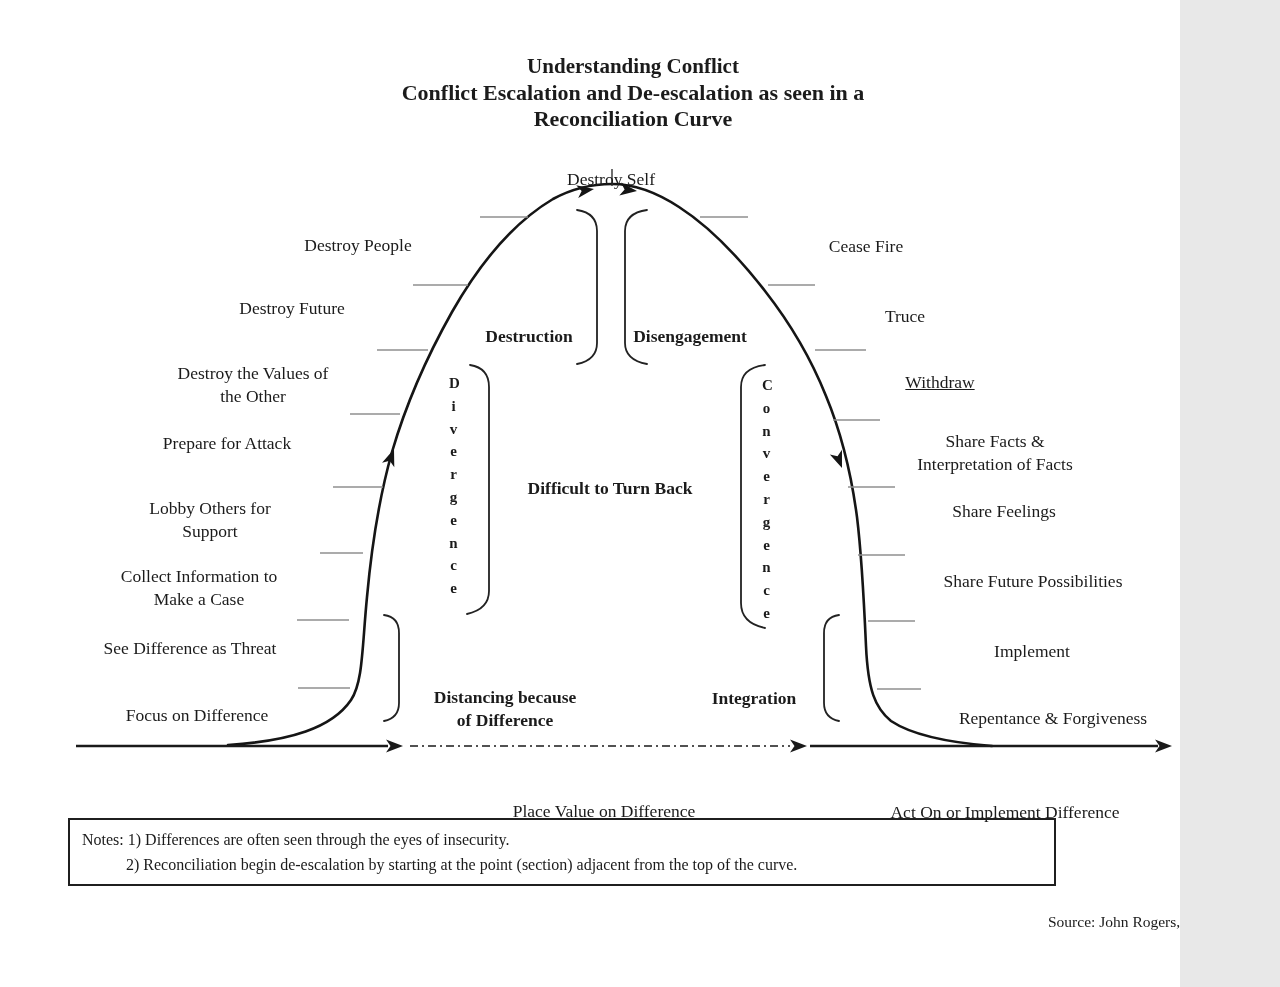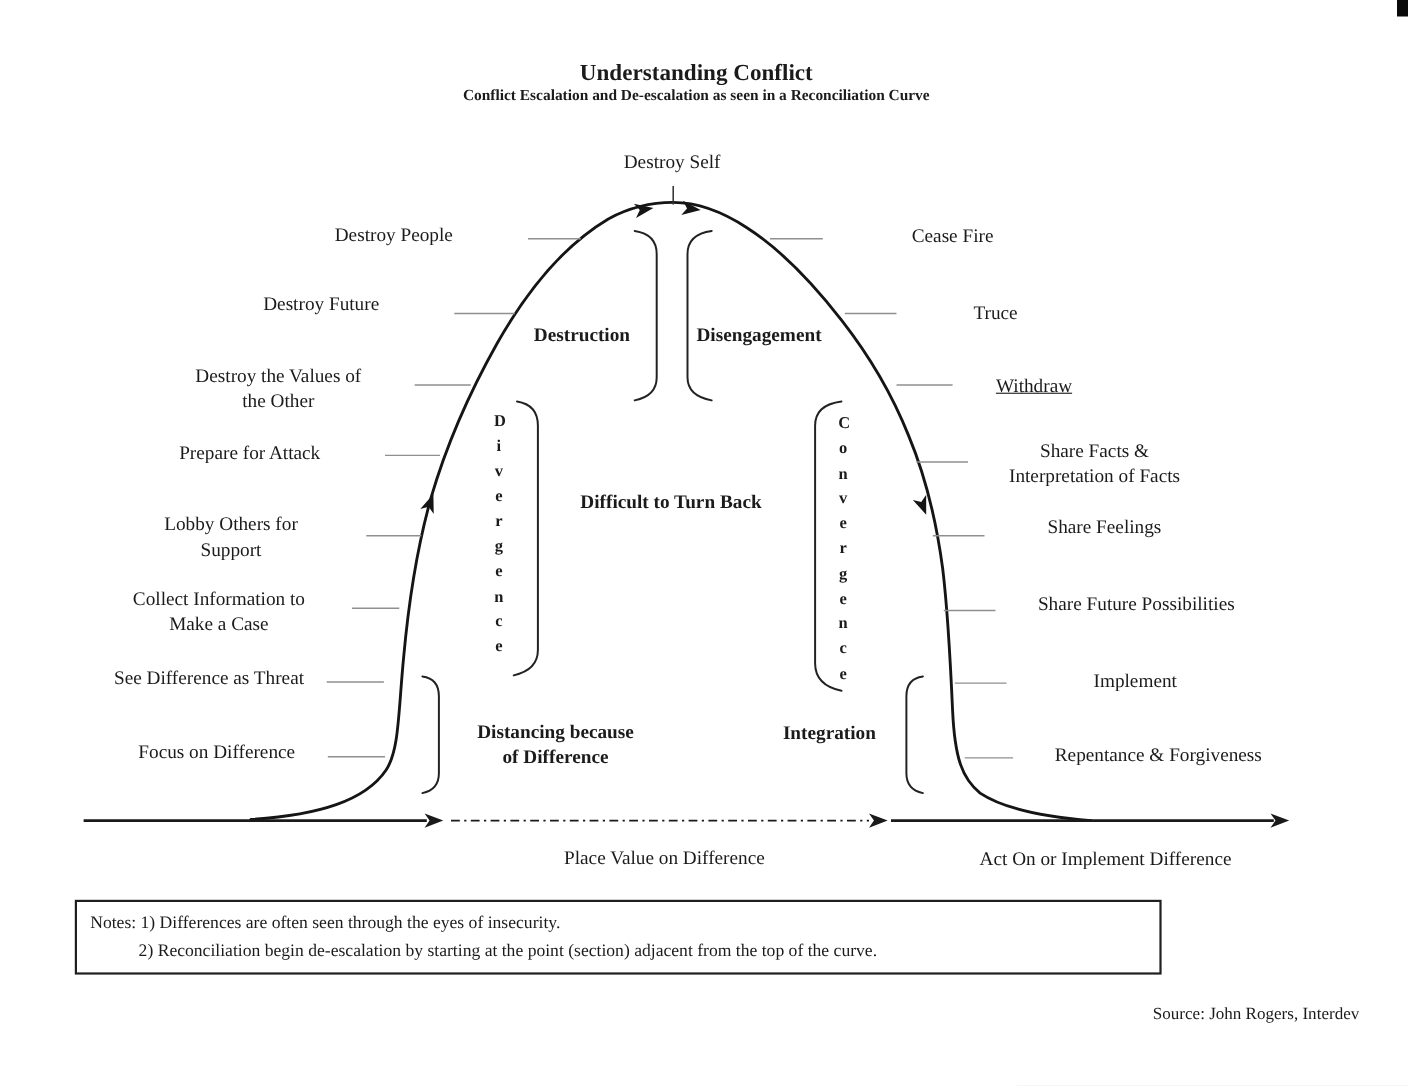--- a/index.html
+++ b/index.html
@@ -1,33 +1,33 @@
 <!DOCTYPE html>
 <html><head>
 <meta charset="utf-8">
 <style>
   html,body{margin:0;padding:0;background:#e8e8e8;}
   #page{
     position:relative;
-    width:1280px;height:987px;
+    width:1180px;height:987px;
     background:#ffffff;
     font-family:"Liberation Serif","DejaVu Serif",serif;
     color:#1b1b1b;
     overflow:hidden;
   }
   #diagram-svg{position:absolute;left:0;top:0;}
   .abs{position:absolute;}
   .ctr{transform:translateX(-50%);text-align:center;}
   .lbl{
-    font-size:17.5px;line-height:23px;white-space:nowrap;
+    font-size:17.5px;line-height:23px;white-space:nowrap;margin-top:32px;
   }
   .lbl span{display:block;}
   .bold{font-weight:700;}
   .title-main{font-size:21px;font-weight:700;}
-  .title-sub{font-size:14px;font-weight:700;}
+  .title-sub{font-size:22px;font-weight:700;}
   .vword{
     width:9px;
     font-weight:700;font-size:15px;line-height:22.8px;
     word-break:break-all;text-align:center;white-space:normal;
   }
   #notes-box{
     left:68px;top:818px;width:972px;height:57px;
     border:2px solid #1f1f1f;
     padding:7px 0 0 12px;
     font-size:16px;font-weight:400;line-height:25px;

